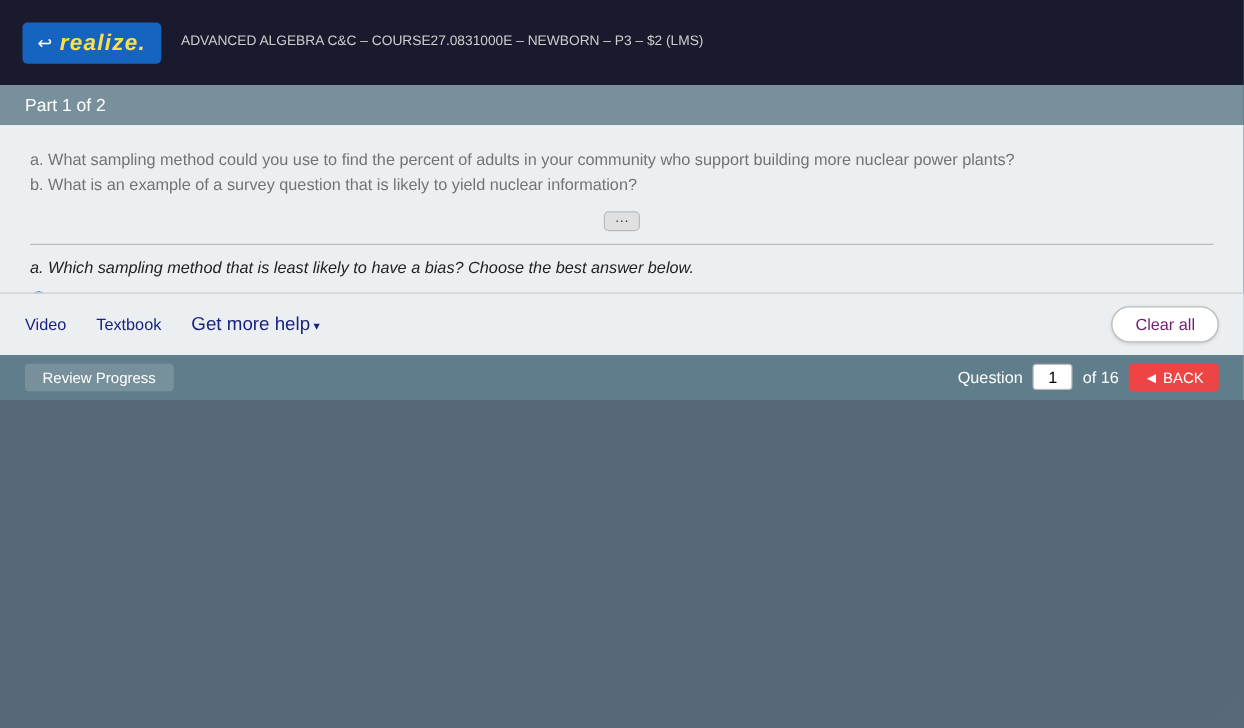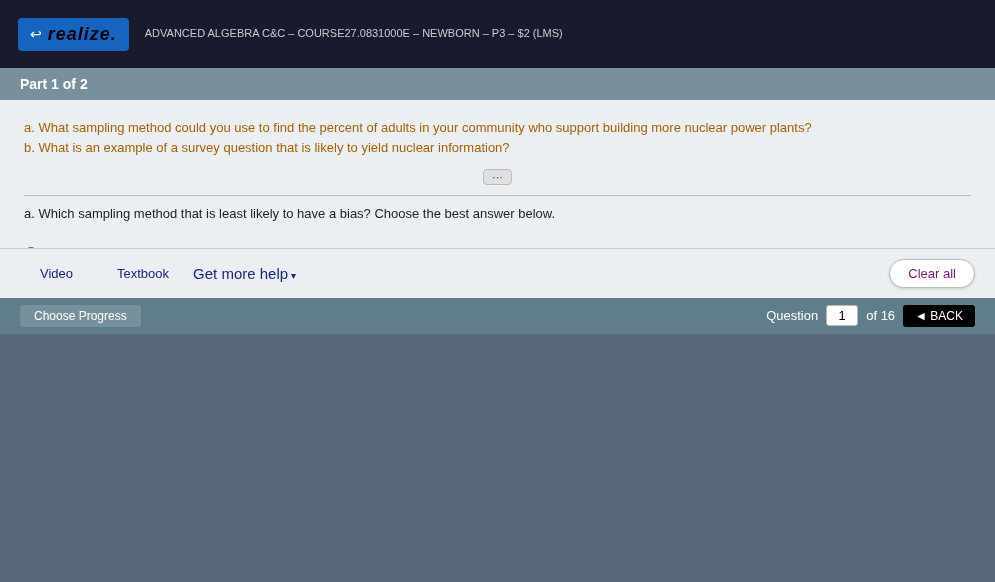--- a/index.html
+++ b/index.html
@@ -28,21 +28,21 @@
       display: flex;
       align-items: center;
       gap: 6px;
       min-width: 110px;
     }
     .logo-icon {
       color: white;
       font-size: 14px;
     }
     .logo-text {
-      color: #000000;
+      color: #fde047;
       font-size: 18px;
       font-style: italic;
       font-weight: bold;
       letter-spacing: 1px;
     }
     .header-content {
       display: flex;
       flex-direction: row;
       align-items: flex-end;
     }
@@ -56,34 +56,34 @@
       font-size: 20px;
       font-weight: bold;
     }
 
     
     .part-label-bar {
       background: #78909c;
       padding: 8px 20px;
       color: white;
       font-size: 14px;
-      font-weight: 700;
+      font-weight: 400;
     }
 
     
     .main-content {
       background: #eceff1;
       margin: 0;
       padding: 18px 24px 10px 24px;
       position: relative;
     }
 
     .question-intro {
       font-size: 13px;
-      color: #a16207;
+      color: #737373;
       margin-bottom: 12px;
       line-height: 1.5;
     }
 
     .expand-btn {
       display: inline-block;
       background: #e0e0e0;
       border: 1px solid #bbb;
       border-radius: 4px;
       padding: 1px 8px;
@@ -99,22 +99,23 @@
 
     .divider {
       border: none;
       border-top: 1px solid #bbb;
       margin: 10px 0;
     }
 
     .sub-question {
       font-size: 13px;
       color: #222;
-      margin-bottom: 24px;
+      margin-bottom: 10px;
       font-weight: 500;
+      font-style: italic;
     }
 
     .answer-option {
       display: flex;
       align-items: flex-start;
       gap: 8px;
       margin-bottom: 8px;
       font-size: 13px;
       color: #222;
       line-height: 1.4;
@@ -148,21 +149,20 @@
       display: flex;
       gap: 24px;
       align-items: center;
     }
     .bottom-link {
       font-size: 13px;
       color: #1a237e;
       cursor: pointer;
       text-decoration: none;
       font-weight: 500;
-      margin-left: 20px;
     }
     .get-more-help {
       font-size: 15px;
       color: #1a237e;
       cursor: pointer;
       font-weight: 500;
     }
     .get-more-help::after {
       content: " ▾";
       font-size: 10px;
@@ -210,21 +210,21 @@
     }
     .question-input {
       width: 32px;
       text-align: center;
       border: 1px solid #bbb;
       border-radius: 3px;
       font-size: 13px;
       padding: 2px 4px;
     }
     .back-btn {
-      background: #000000;
+      background: #ef4444;
       color: white;
       border: none;
       padding: 4px 12px;
       font-size: 12px;
       border-radius: 3px;
       cursor: pointer;
     }
 
     
     .bg-overlay {
@@ -301,21 +301,21 @@
   <div class="bottom-bar">
     <div class="bottom-links">
       <a class="bottom-link">Video</a>
       <a class="bottom-link">Textbook</a>
       <span class="get-more-help">Get more help</span>
     </div>
     <button class="clear-all-btn">Clear all</button>
   </div>
 
   <div class="footer-nav">
-    <button class="review-progress-btn">Choose Progress</button>
+    <button class="review-progress-btn">Review Progress</button>
     <div class="question-nav">
       <span>Question</span>
       <input class="question-input" type="text" value="1" style="">
       <span>of 16</span>
       <button class="back-btn">◄ BACK</button>
     </div>
   </div>
 
 </div>
 

